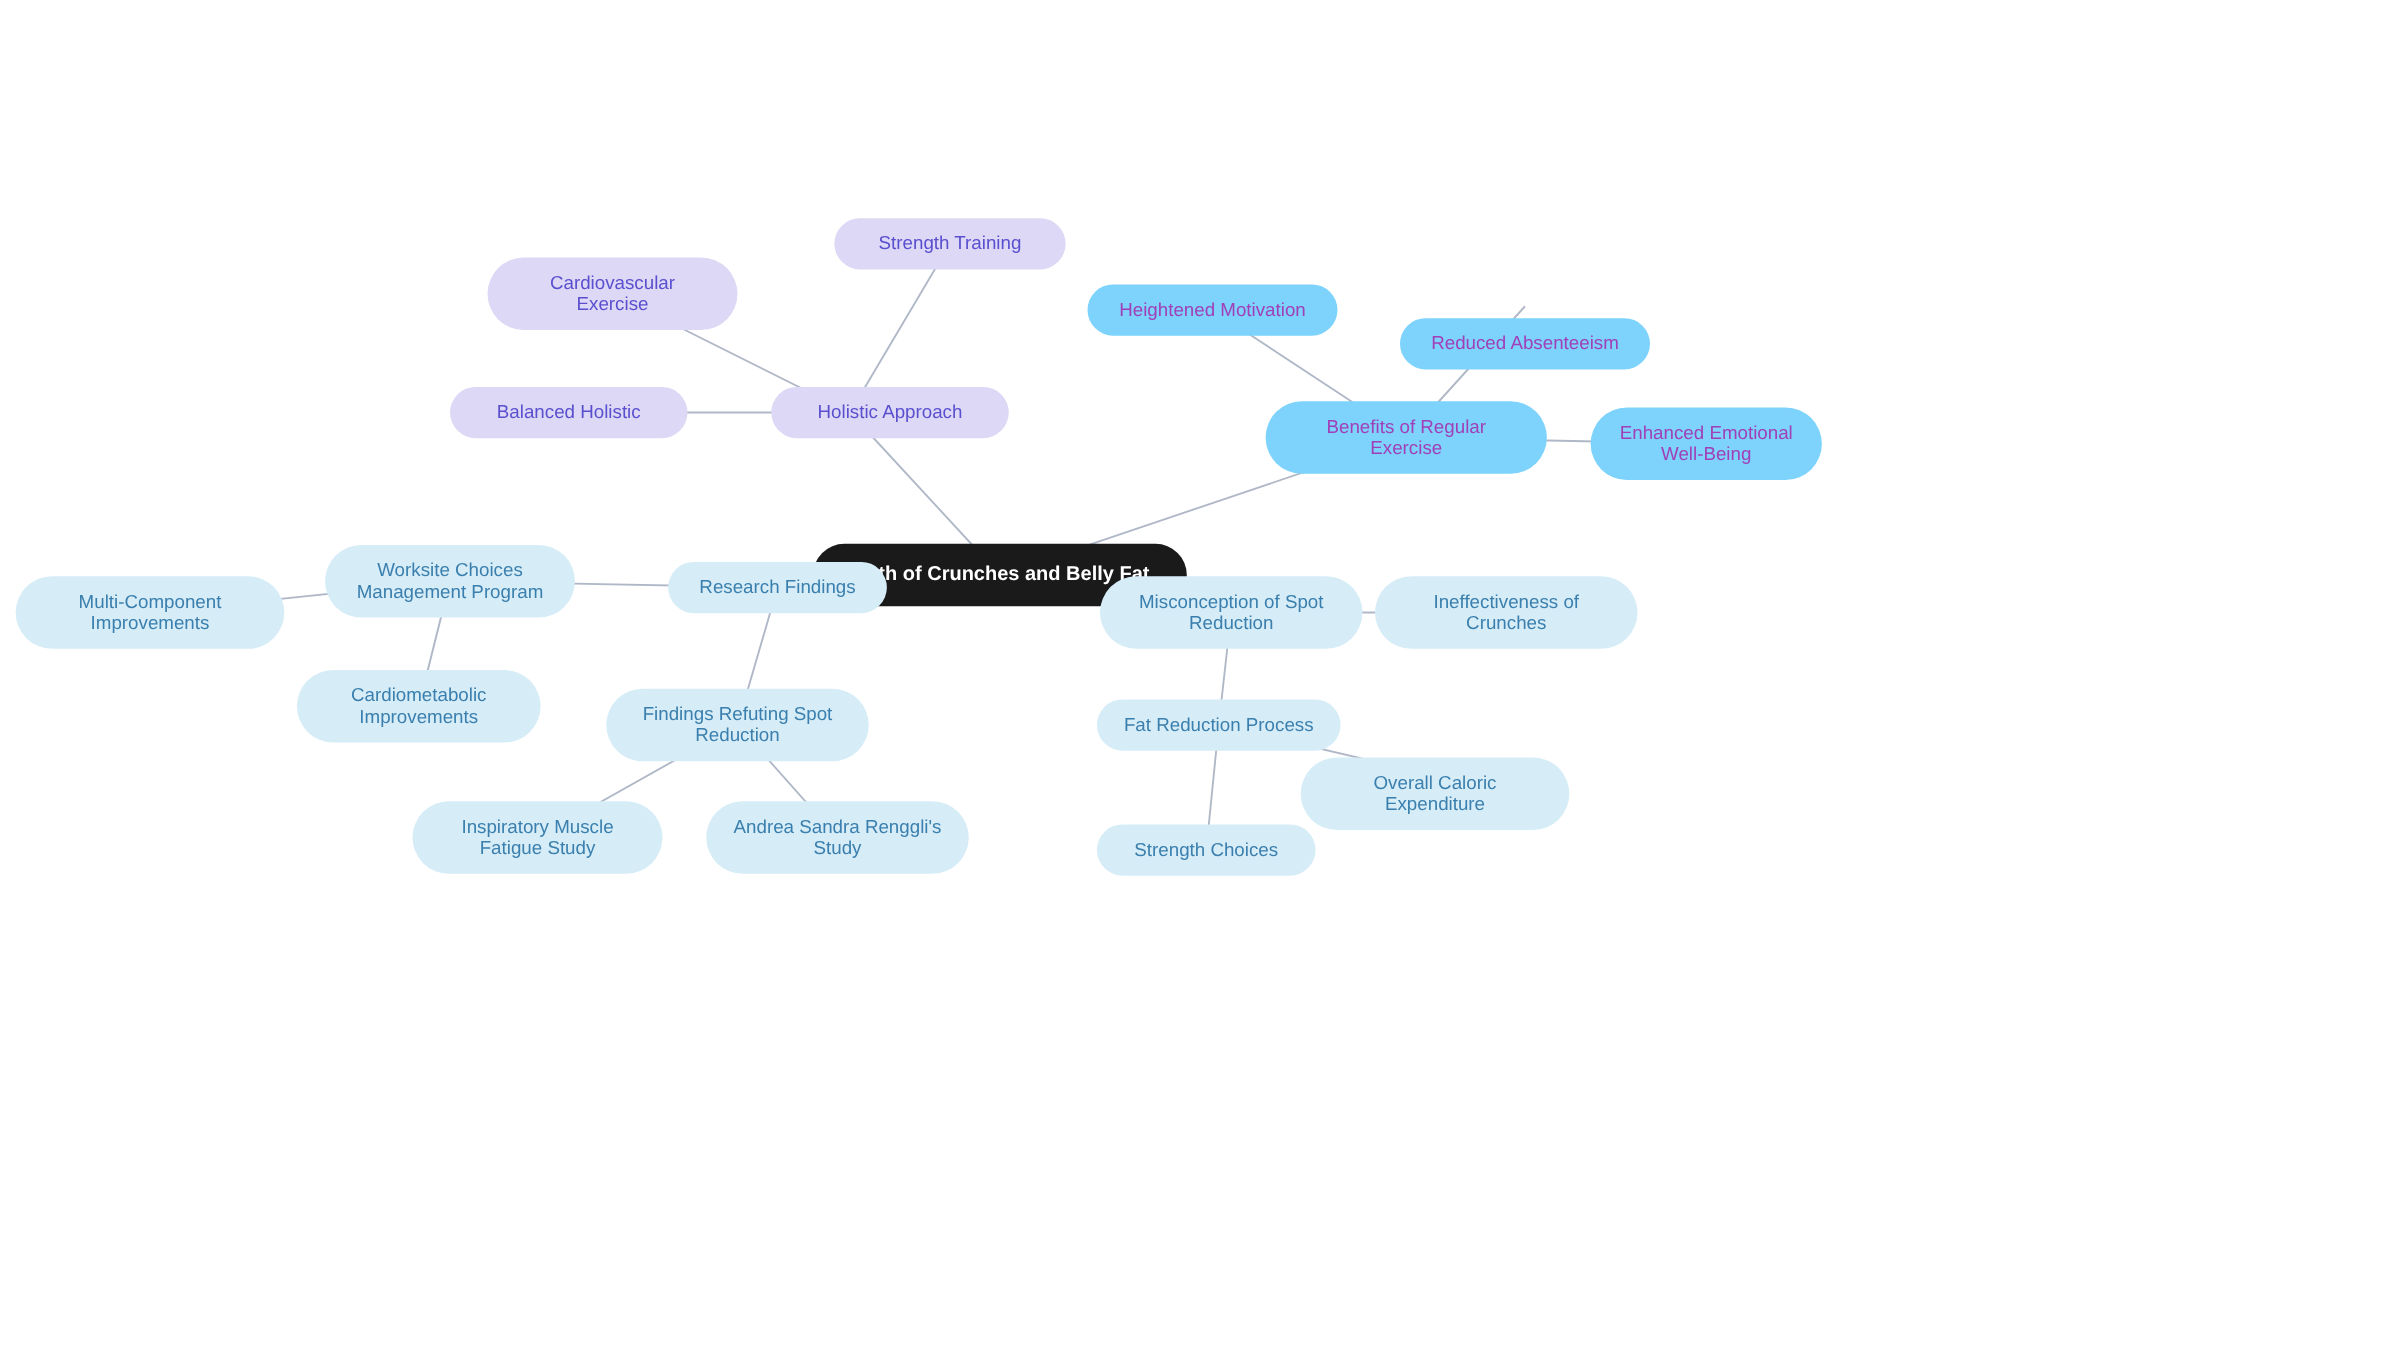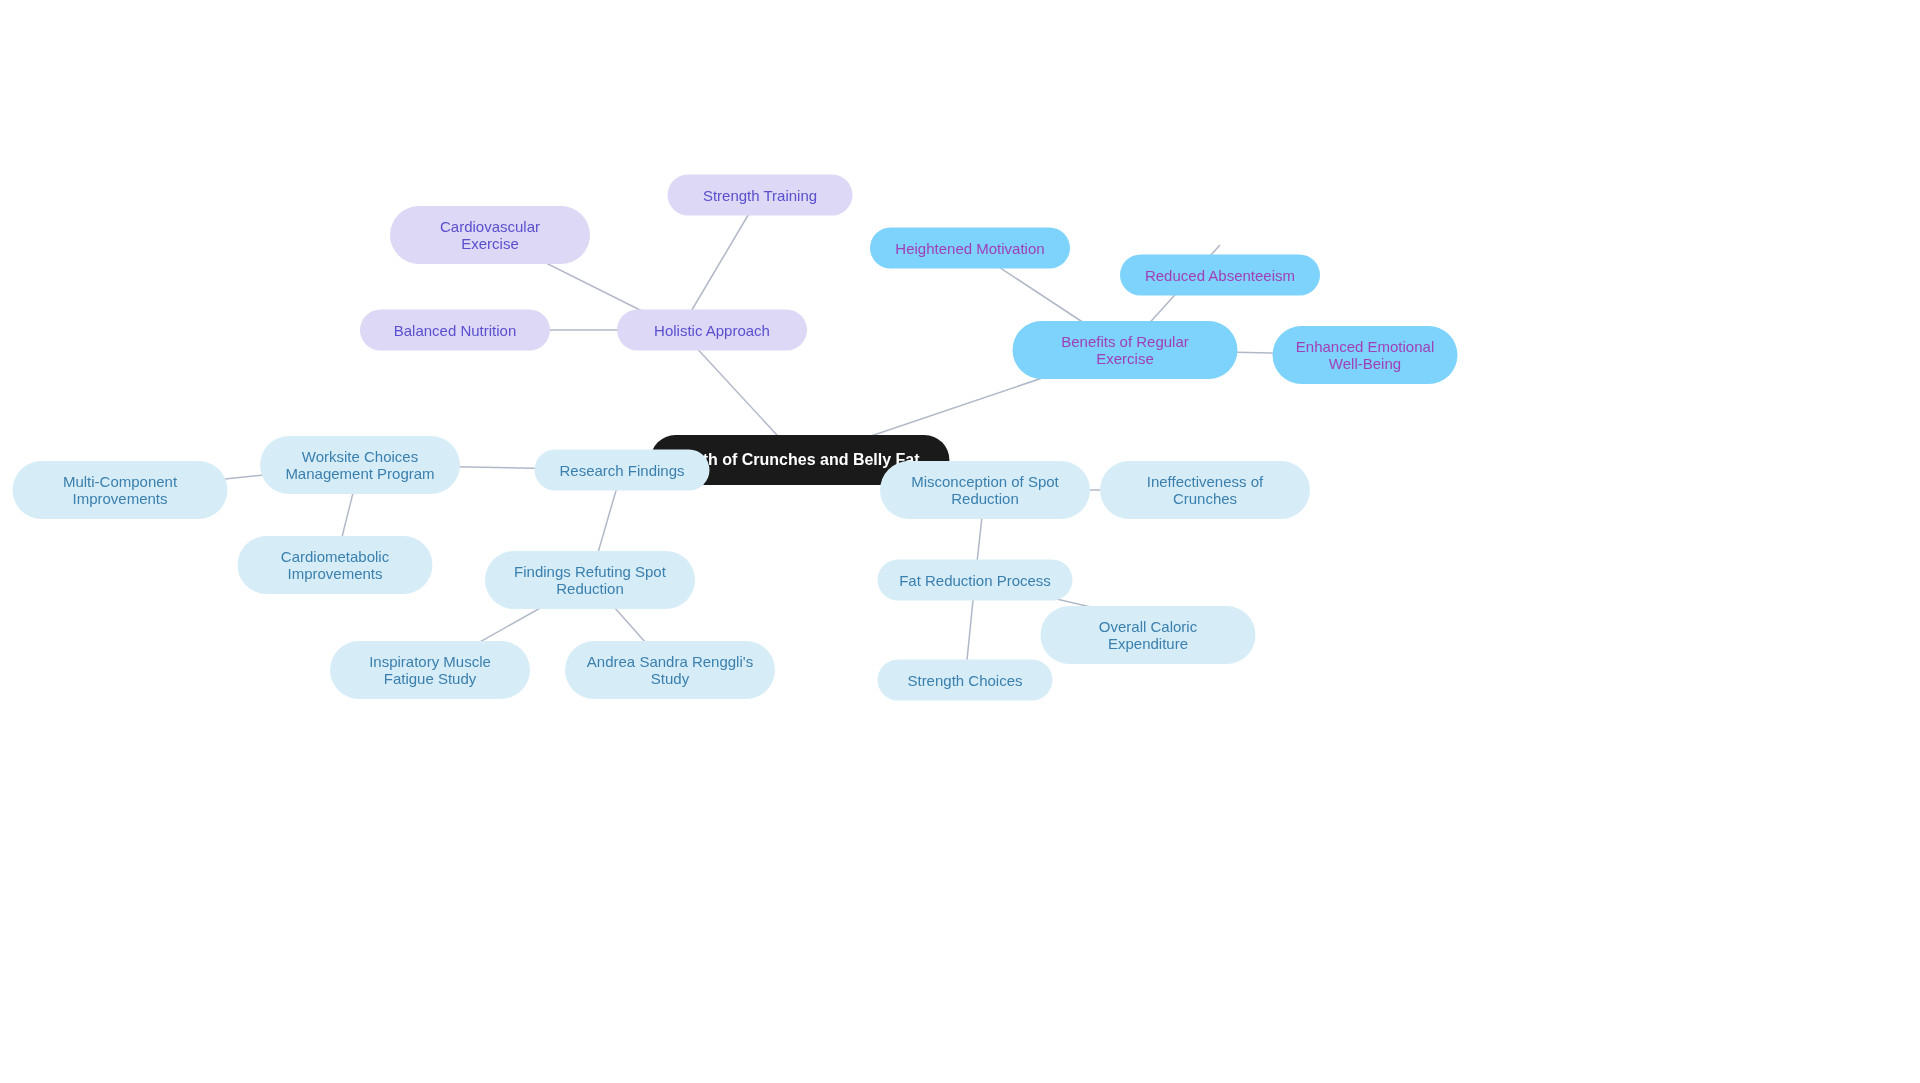--- a/index.html
+++ b/index.html
@@ -84,21 +84,21 @@
       <line x1="800" y1="460" x2="985" y2="490" stroke="#b0b8c8" stroke-width="1.5"></line>
       <line x1="985" y1="490" x2="1205" y2="490" stroke="#b0b8c8" stroke-width="1.5"></line>
       <line x1="985" y1="490" x2="975" y2="580" stroke="#b0b8c8" stroke-width="1.5"></line>
       <line x1="975" y1="580" x2="965" y2="680" stroke="#b0b8c8" stroke-width="1.5"></line>
       <line x1="975" y1="580" x2="1210" y2="635" stroke="#b0b8c8" stroke-width="1.5"></line>
     </svg>
 <div class="node node-center" style="left: 800px; top: 460px;">Myth of Crunches and Belly Fat</div>
     <div class="node node-purple" style="left: 712px; top: 330px; width: 190px; text-align: center;">Holistic Approach</div>
     <div class="node node-purple" style="left: 490px; top: 235px; width: 200px;">Cardiovascular Exercise</div>
     <div class="node node-purple" style="left: 760px; top: 195px; width: 185px;">Strength Training</div>
-    <div class="node node-purple" style="left: 455px; top: 330px; width: 190px;">Balanced Nutrition</div>
+    <div class="node node-purple" style="left: 455px; top: 330px; width: 190px;">Balanced Holistic</div>
     <div class="node node-pink" style="left: 1125px; top: 350px; width: 225px;">Benefits of Regular Exercise</div>
     <div class="node node-pink" style="left: 970px; top: 248px; width: 200px;">Heightened Motivation</div>
     <div class="node node-pink" style="left: 1220px; top: 227px; width: 200px; margin-top: 48px;">Reduced Absenteeism</div>
     <div class="node node-pink" style="left: 1365px; top: 355px; width: 185px;">Enhanced Emotional Well-Being</div>
     <div class="node node-blue" style="left: 622px; top: 470px; width: 175px;">Research Findings</div>
     <div class="node node-blue" style="left: 360px; top: 465px; width: 200px;">Worksite Choices Management Program</div>
     <div class="node node-blue" style="left: 120px; top: 490px; width: 215px;">Multi-Component Improvements</div>
     <div class="node node-blue" style="left: 335px; top: 565px; width: 195px;">Cardiometabolic Improvements</div>
     <div class="node node-blue" style="left: 590px; top: 580px; width: 210px;">Findings Refuting Spot Reduction</div>
     <div class="node node-blue" style="left: 430px; top: 670px; width: 200px;">Inspiratory Muscle Fatigue Study</div>

